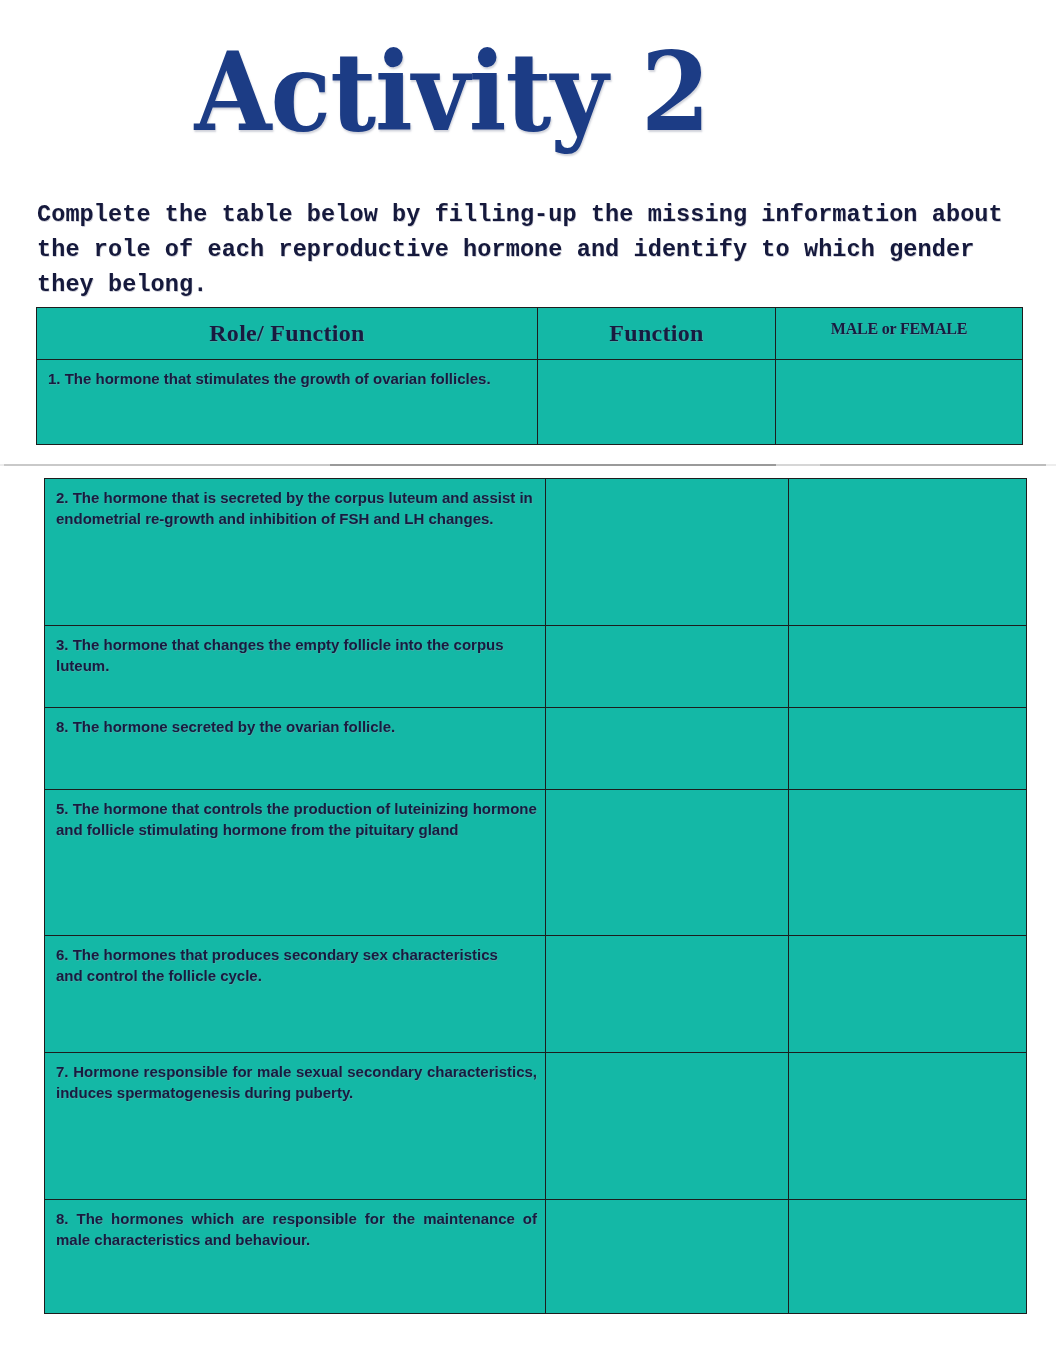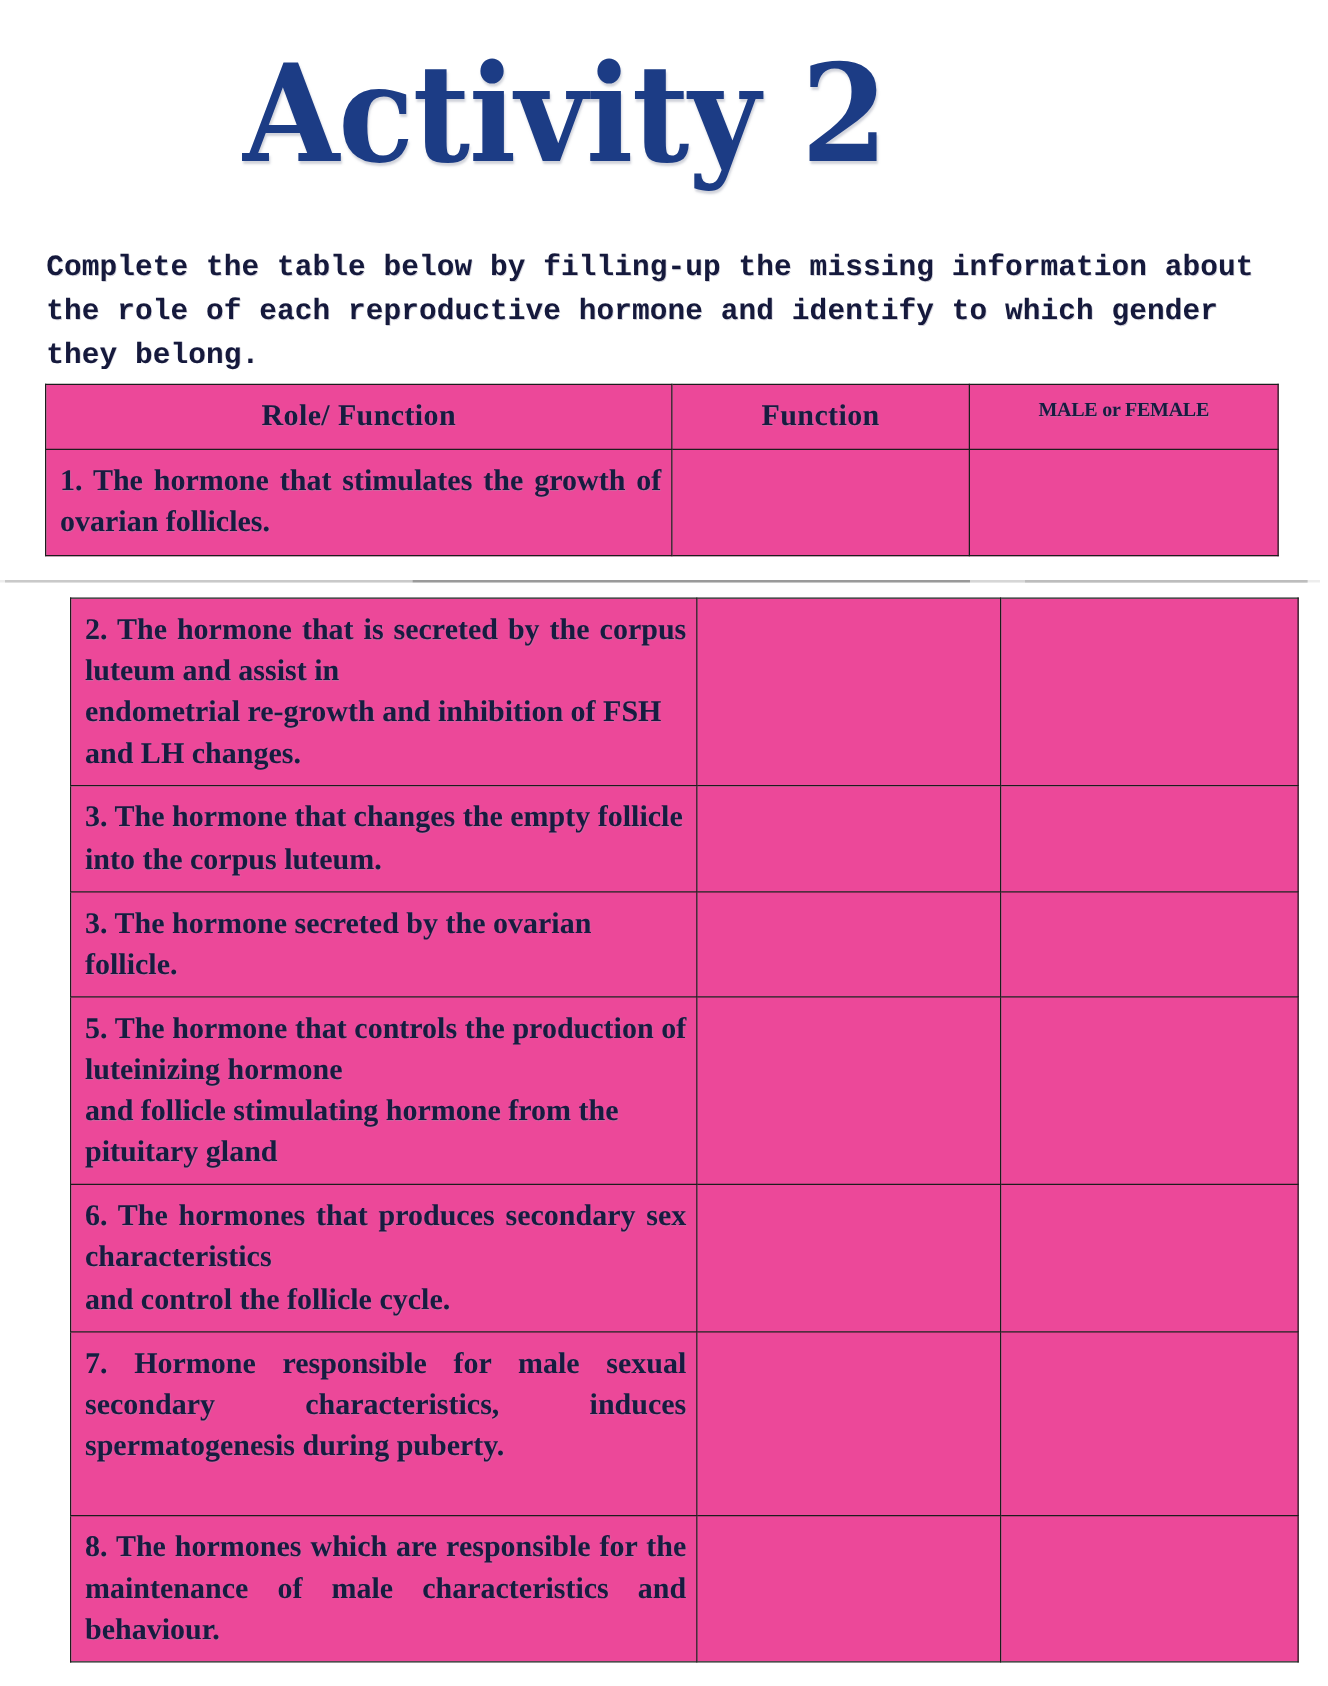--- a/index.html
+++ b/index.html
@@ -57,27 +57,27 @@
   
   table.wk {
     border-collapse: collapse;
     table-layout: fixed;
     background: #ffffff;
   }
   table.wk td, table.wk th {
     border: 1.6px solid #1d1d1d;
     vertical-align: top;
     padding: 0;
-    background: #ec4899;
+    background: #14b8a6;
   }
   .cellpad {
     padding: 9px 8px 8px 11px;
-    font-family: Liberation Serif, serif;
-    font-weight: bold;
-    font-size: 24px;
+    font-family: Liberation Sans, sans-serif;
+    font-weight: bold;
+    font-size: 15px;
     line-height: 1.38;
     color: #171c40;
     text-shadow: 0.6px 0.6px 0px rgba(150,150,170,0.4);
   }
   .cellpad.just { text-align: justify; text-align-last: left; }
   .hdr {
     text-align: center;
     font-family: "Liberation Serif", "DejaVu Serif", serif;
     font-weight: bold;
     font-size: 24px;
@@ -119,21 +119,21 @@
   .seg-a { left: 4px;   width: 326px; background: #c9c9c9; }
   .seg-b { left: 330px; width: 446px; background: #9a9a9a; }
   .seg-c { left: 776px; width: 270px; background: #d6d6d6; }
   .seg-d { left: 820px; width: 226px; top: 2px; background: #bdbdbd; }
   .seg-e { left: 0px;   width: 1056px; top: 3px; background: #ededed; }
 
   
   #table-two {
     position: absolute;
     top: 478px;
-    left: 56px;
+    left: 44px;
     width: 982px;
   }
   #table-two col.c1 { width: 501px; }
   #table-two col.c2 { width: 243px; }
   #table-two col.c3 { width: 238px; }
 
   #table-two tr.r2 td { height: 146px; }
   #table-two tr.r3 td { height: 81px; }
   #table-two tr.r4 td { height: 81px; }
   #table-two tr.r5 td { height: 145px; }
@@ -220,21 +220,21 @@
       <td class="blank-cell">
         <div class="cellpad"></div>
       </td>
       <td class="blank-cell">
         <div class="cellpad"></div>
       </td>
     </tr>
 
     <tr class="r4">
       <td>
-        <div class="cellpad">3. The hormone secreted by the ovarian follicle.</div>
+        <div class="cellpad">8. The hormone secreted by the ovarian follicle.</div>
       </td>
       <td class="blank-cell">
         <div class="cellpad"></div>
       </td>
       <td class="blank-cell">
         <div class="cellpad"></div>
       </td>
     </tr>
 
     <tr class="r5">

